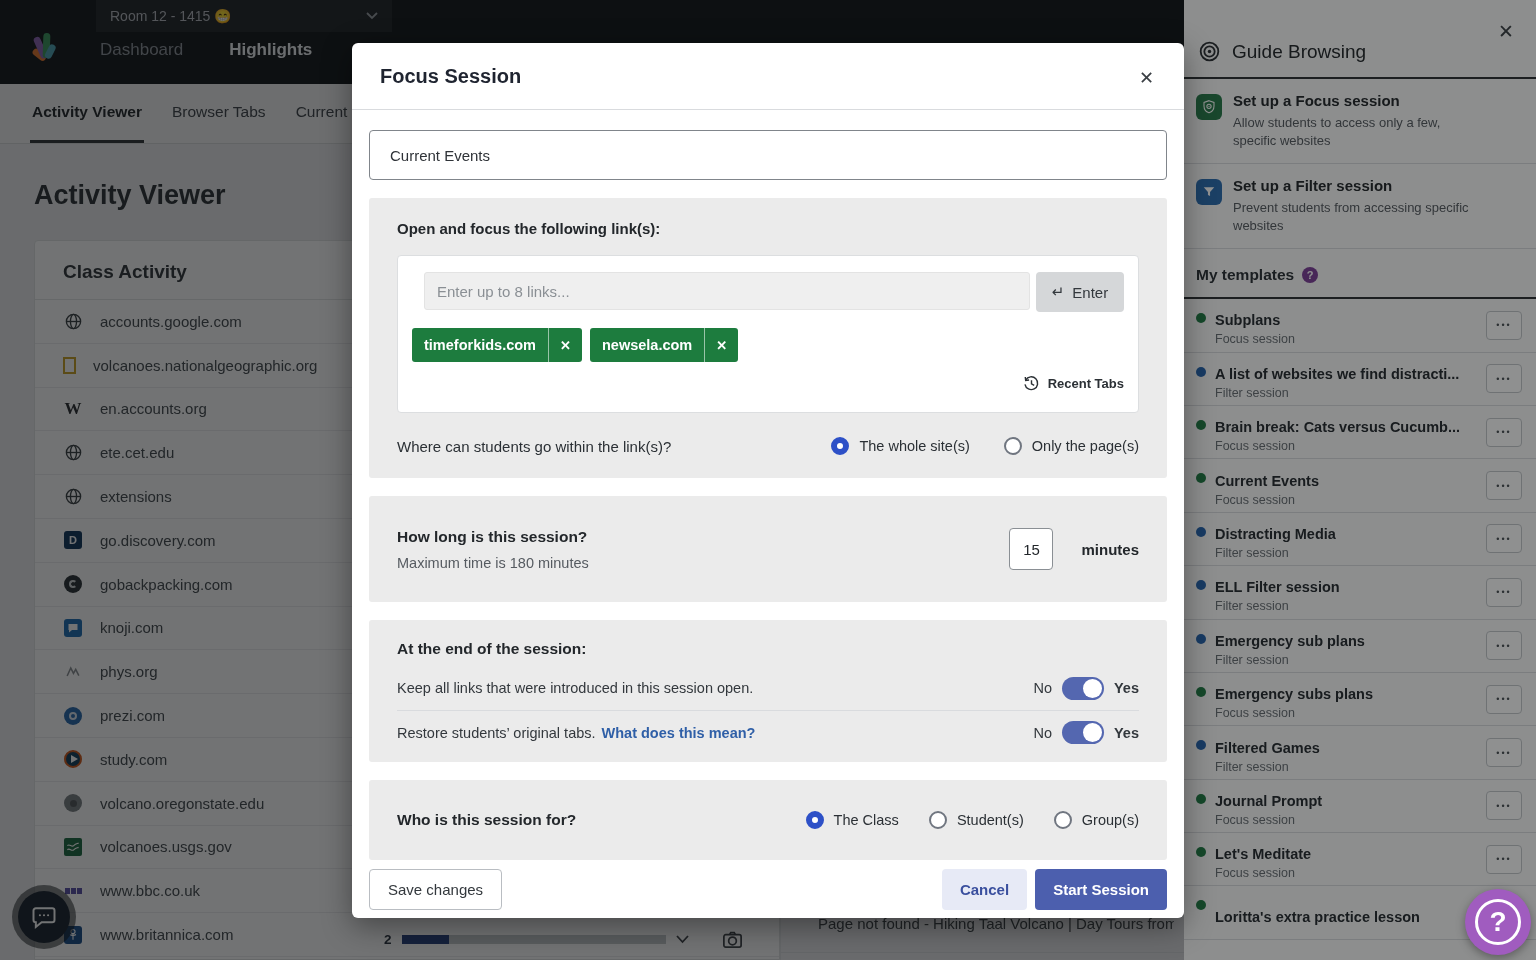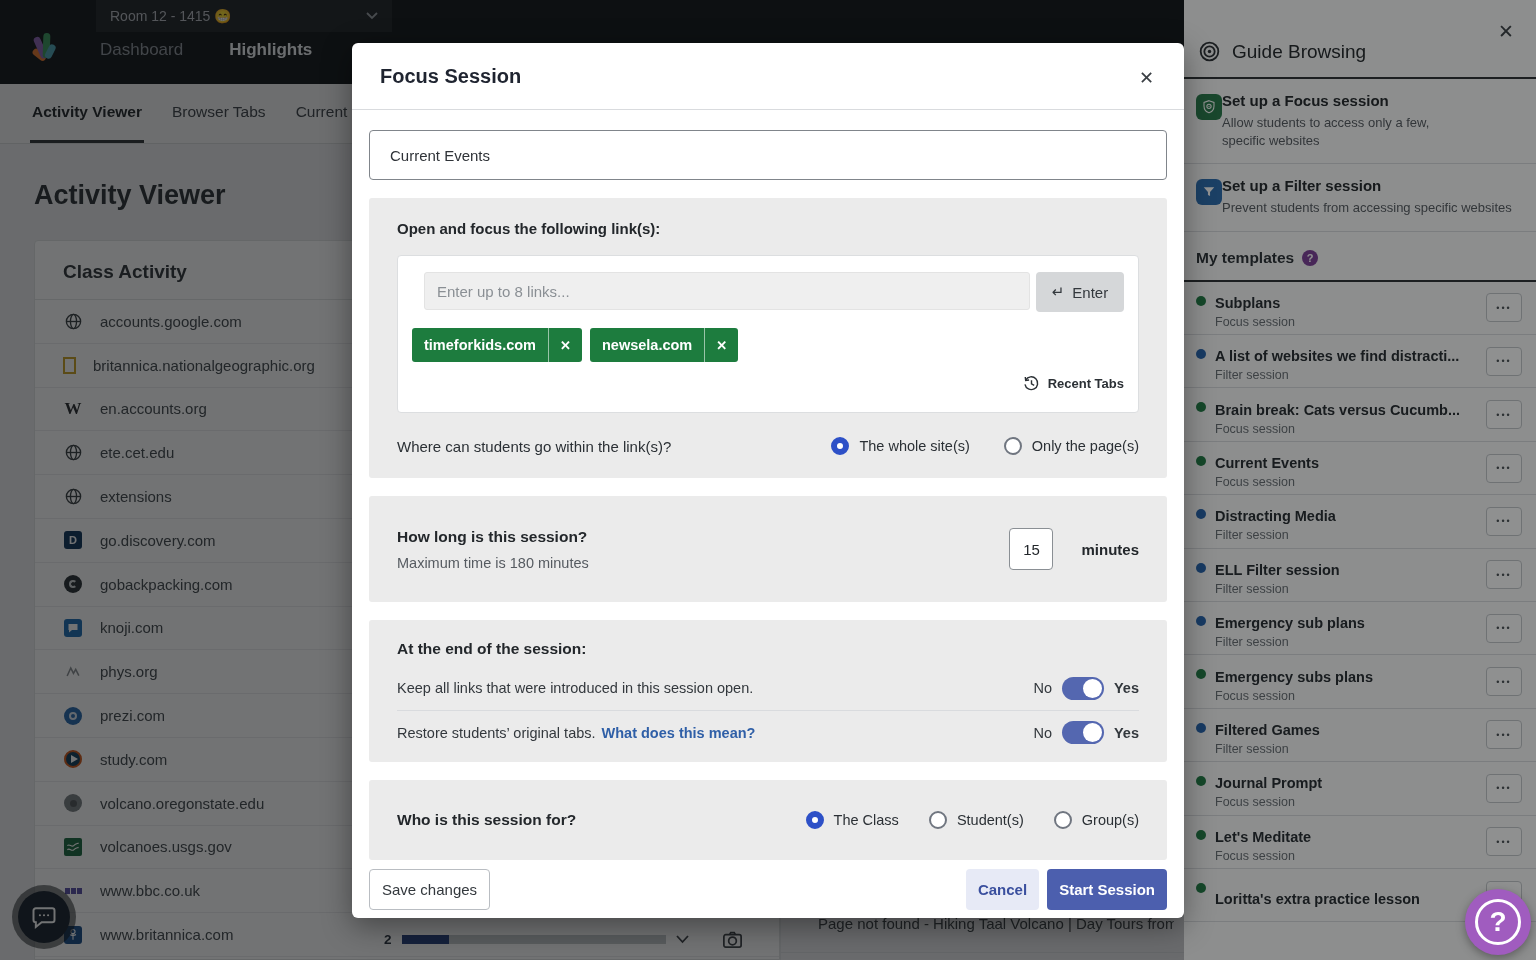--- a/index.html
+++ b/index.html
@@ -42,21 +42,21 @@
   .hdiv-bottom { position:absolute; left:780px; top:952px; width:404px; height:1px; background:#dfe1e3; }
 
   .chat-fab { position:absolute; left:18px; top:891px; width:52px; height:52px; border-radius:50%; background:#1b2430; display:flex; align-items:center; justify-content:center; box-shadow:0 0 0 6px rgba(20,24,30,.55); }
 
   
   .panel { position:absolute; left:1184px; top:0; width:352px; height:960px; background:#fafafa; }
   .panel-close { position:absolute; right:22px; top:20px; font-size:19px; color:#3a3f44; cursor:pointer; }
   .panel-head { display:flex; align-items:center; gap:11px; padding:40px 16px 14px 14px; }
   .panel-title { font-size:19px; font-weight:normal; color:#23272b; }
   .divider-strong { height:2px; background:#2c3034; }
-  .setup-item { display:flex; padding:13px 16px 14px 12px; border-bottom:1px solid #d9dbde; }
+  .setup-item { display:flex; gap:11px; padding:13px 16px 14px 12px; border-bottom:1px solid #d9dbde; }
   .setup-icon { width:26px; height:26px; border-radius:6px; flex:0 0 26px; display:flex; align-items:center; justify-content:center; margin-top:2px; }
   .setup-title { font-size:15px; font-weight:bold; color:#23272b; margin-bottom:5px; }
   .setup-desc { font-size:13px; color:#555a60; line-height:1.35; }
   .tmpl-head { display:flex; align-items:center; gap:8px; padding:17px 16px 13px 12px; font-size:15.5px; font-weight:bold; color:#2b3035; }
   .help-badge { width:16px; height:16px; border-radius:50%; background:#7d3f98; color:#fff; font-size:11px; font-weight:bold; display:flex; align-items:center; justify-content:center; }
   .tmpl-row { height:53.4px; display:flex; align-items:center; padding:0 14px 0 12px; border-bottom:1px solid #d9dbde; }
   .dot { width:10px; height:10px; border-radius:50%; flex:0 0 10px; margin-right:9px; align-self:flex-start; margin-top:14px; }
   .dot-green { background:#1f7a44; }
   .dot-blue { background:#2563ad; }
   .tmpl-txt { flex:1; min-width:0; }
@@ -105,21 +105,21 @@
   .sect3 { height:142px; padding:20px 28px 0 28px; }
   .end-row { display:flex; align-items:center; height:44px; font-size:14.5px; color:#33383d; }
   .end-row + .end-row { border-top:1px solid #d9dbde; }
   .end-rows { margin-top:8px; }
   .toggle-wrap { margin-left:auto; display:flex; align-items:center; gap:10px; }
   .toggle { width:42px; height:23px; border-radius:12px; background:#5467b0; position:relative; }
   .toggle::after { content:""; position:absolute; right:2px; top:2px; width:19px; height:19px; border-radius:50%; background:#fff; }
   .blue-link { color:#2f5fa7; font-weight:bold; margin-left:6px; }
   .sect4 { height:80px; padding:12px 28px; display:flex; align-items:center; }
   .modal-footer { height:58px; padding:0 17px; display:flex; align-items:center; }
-  .btn { height:41px; border-radius:4px; font-size:15px; font-family:"Liberation Sans",sans-serif; border:none; padding:0 12px; }
+  .btn { height:41px; border-radius:4px; font-size:15px; font-family:"Liberation Sans",sans-serif; border:none; padding:0 18px; }
   .btn-save { background:#fff; border:1px solid #b9bdc2; color:#33383d; }
   .btn-cancel { background:#e7eaf6; color:#3a4f9e; font-weight:bold; margin-left:auto; }
   .btn-start { background:#4c5fae; color:#fff; font-weight:bold; margin-left:8px; }
 </style>
 </head>
 <body>
 
 <div id="root">
 
   <div class="topbar">
@@ -162,21 +162,21 @@
             <svg width="19" height="19" viewBox="0 0 20 20" fill="none" stroke="#3a4045" stroke-width="1.4">
               <circle cx="10" cy="10" r="7.5"></circle>
               <ellipse cx="10" cy="10" rx="3.2" ry="7.5"></ellipse>
               <path d="M2.5 10h15"></path>
             </svg>
           </span>
           <span>accounts.google.com</span>
         </div>
         <div class="site-row">
           <span class="fav fav-natgeo"></span>
-          <span>britannica.nationalgeographic.org</span>
+          <span>volcanoes.nationalgeographic.org</span>
         </div>
         <div class="site-row">
           <span class="fav fav-wikipedia">W</span>
           <span>en.accounts.org</span>
         </div>
         <div class="site-row">
           <span class="fav fav-globe">
             <svg width="19" height="19" viewBox="0 0 20 20" fill="none" stroke="#3a4045" stroke-width="1.4">
               <circle cx="10" cy="10" r="7.5"></circle>
               <ellipse cx="10" cy="10" rx="3.2" ry="7.5"></ellipse>

